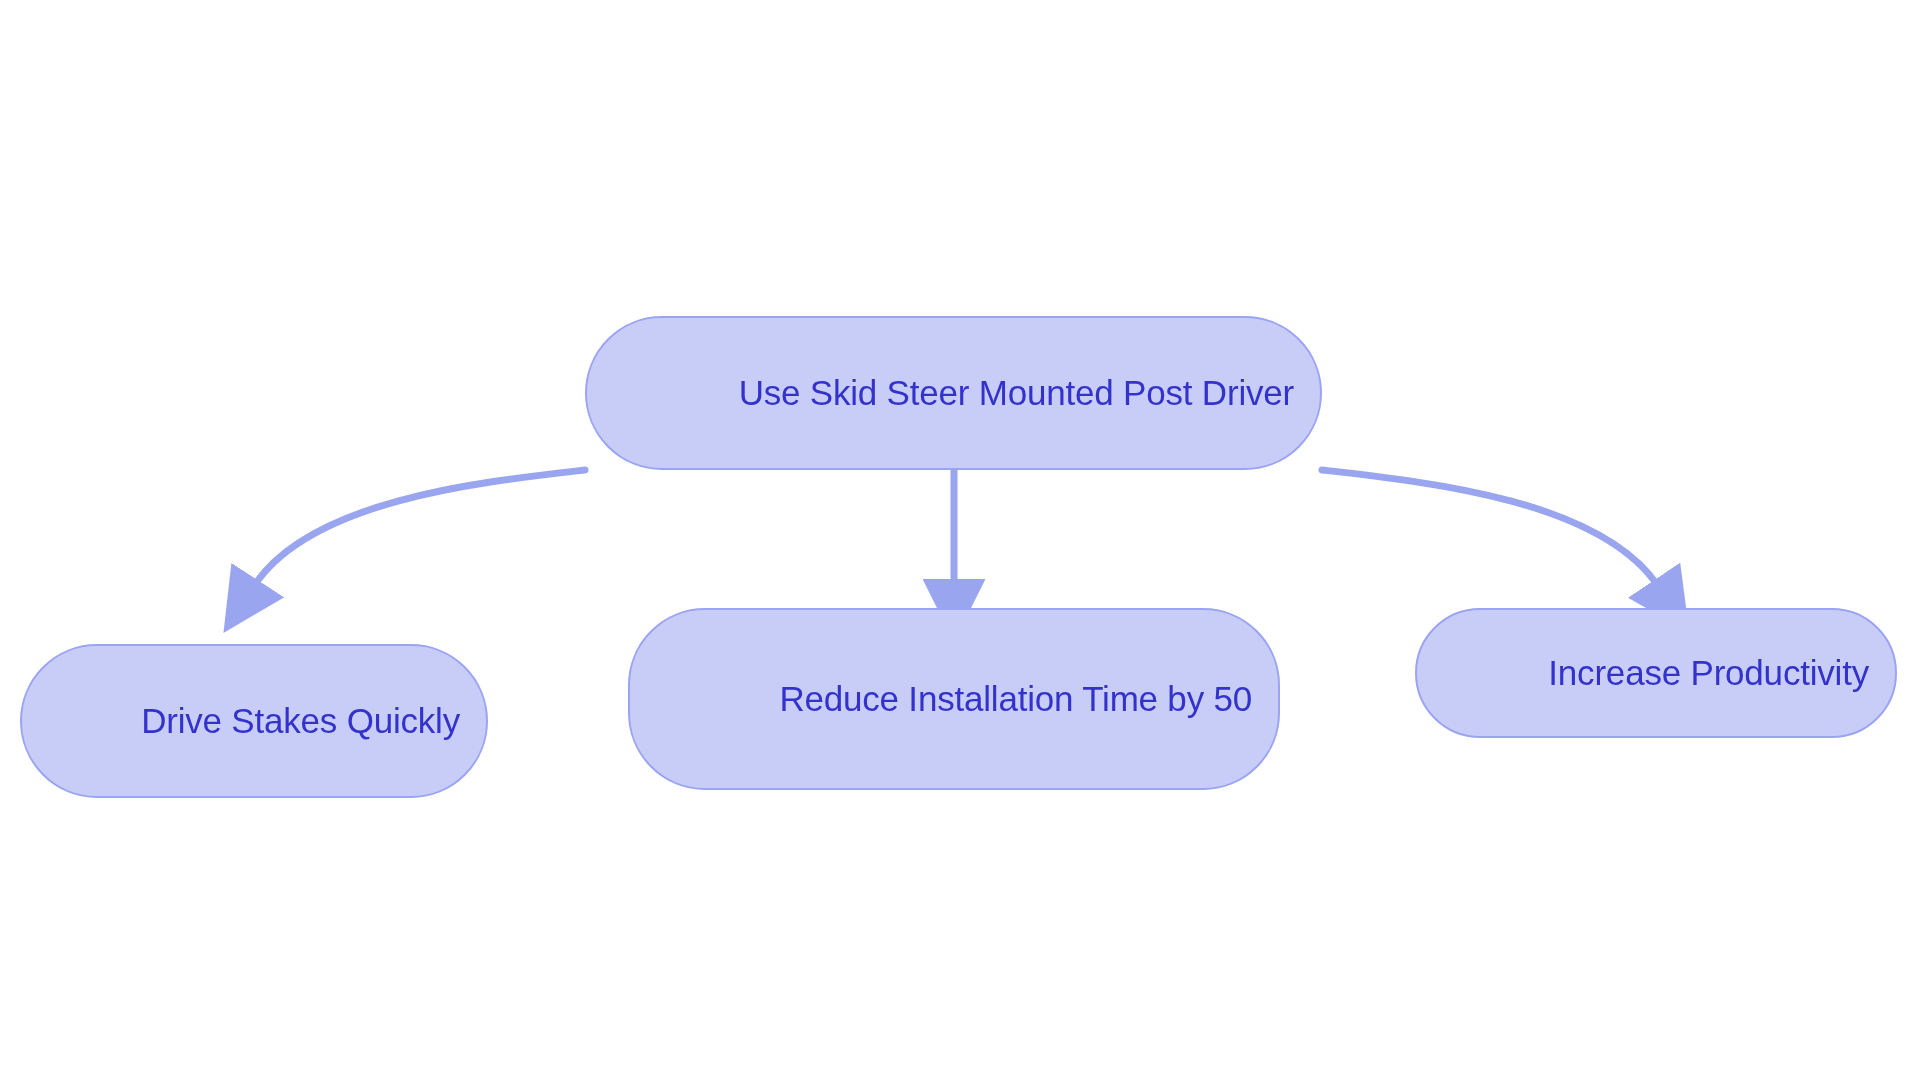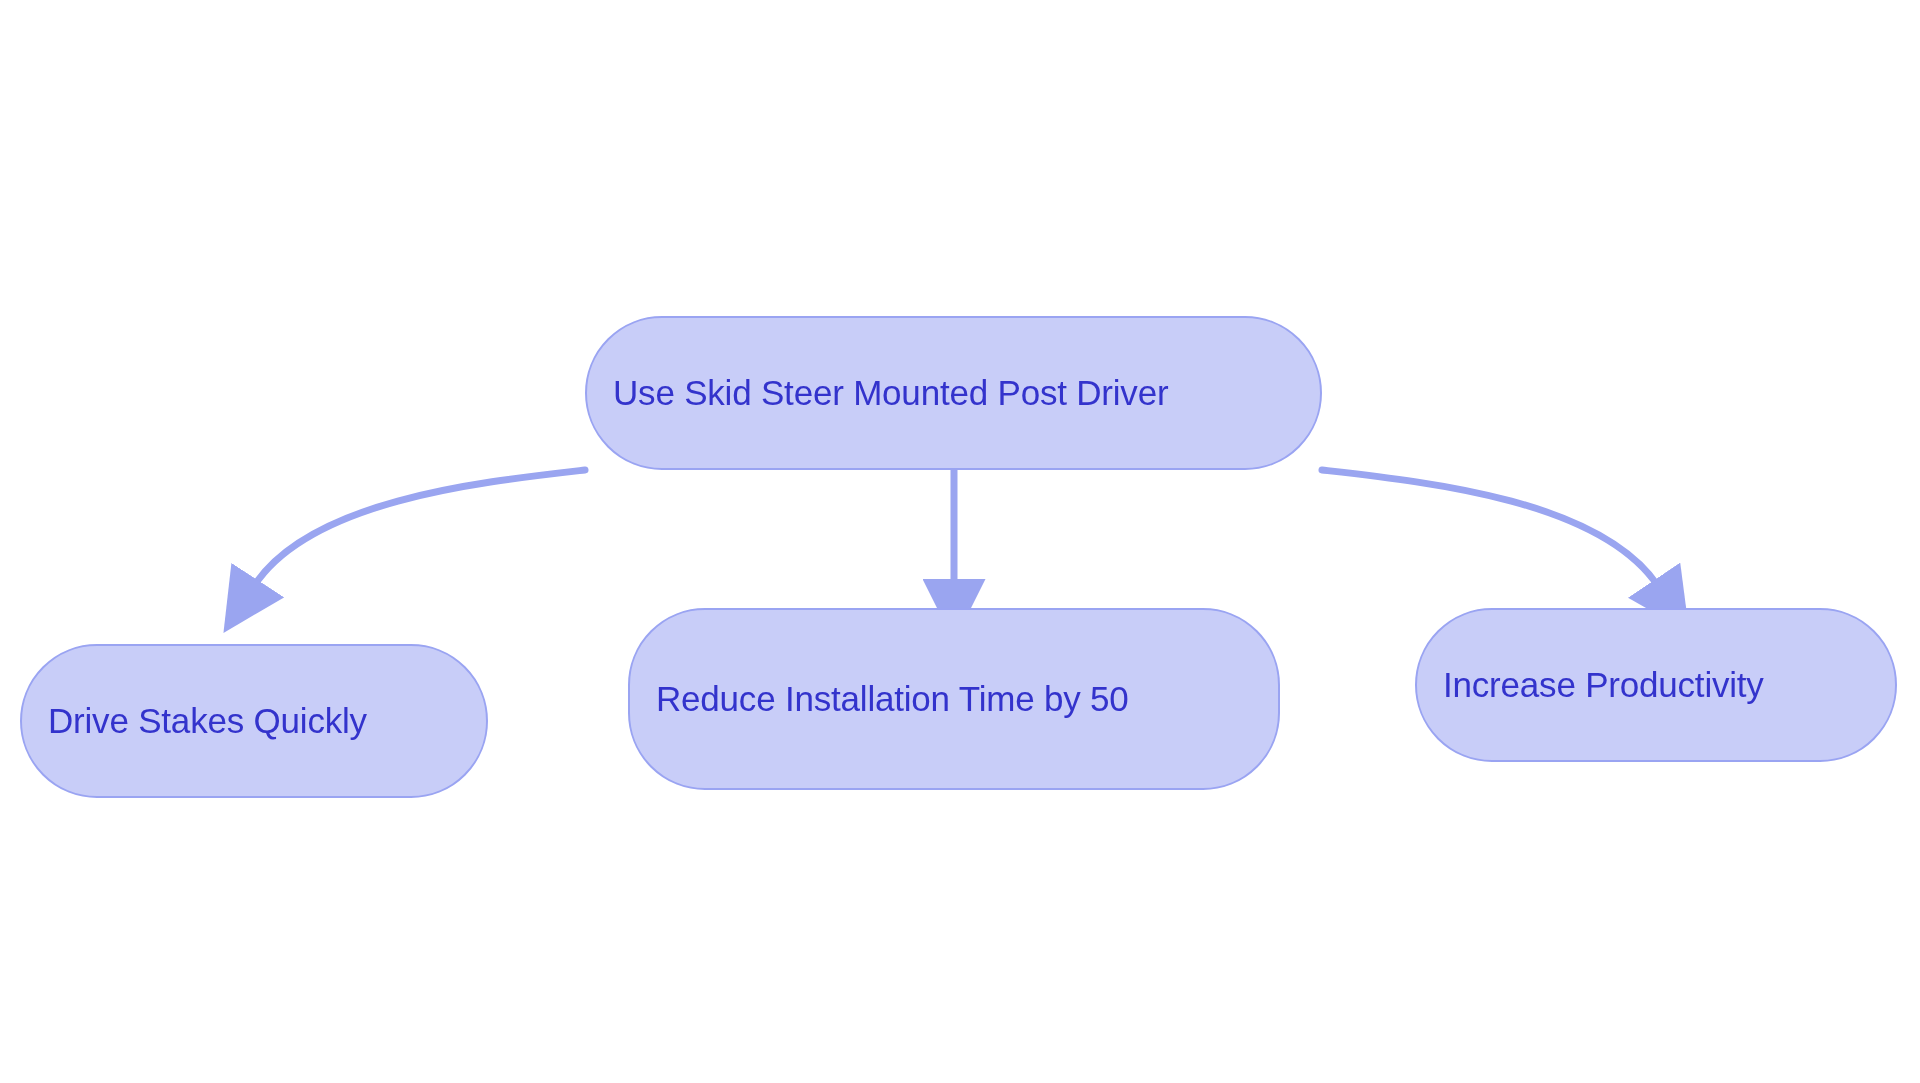--- a/index.html
+++ b/index.html
@@ -26,41 +26,41 @@
     top: 0;
     width: 1920px;
     height: 1083px;
     pointer-events: none;
   }
   .node {
     position: absolute;
     box-sizing: border-box;
     display: flex;
     align-items: center;
-    justify-content: flex-start;
+    justify-content: flex-end;
     background: #c8cdf8;
     border: 2px solid #9aa4f2;
     border-radius: 77px;
     text-align: center;
     padding: 0 26px;
   }
   .node-label {
     color: #3333cc;
     font-family: "Liberation Sans", sans-serif;
     font-size: 35px;
     font-weight: 400;
     line-height: 1.15;
     letter-spacing: -0.2px;
     white-space: nowrap;
   }
   
   #node-root      { left: 585px;  top: 316px; width: 737px; height: 154px; }
   #node-child-0   { left: 20px;   top: 608px; width: 468px; height: 154px; margin-top: 36px; }
   #node-child-1   { left: 628px;  top: 608px; width: 652px; height: 182px; }
-  #node-child-2   { left: 1415px; top: 608px; width: 482px; height: 154px; }
+  #node-child-2   { left: 1415px; top: 608px; width: 482px; height: 130px; }
 </style>
 </head>
 <body>
 
 <div id="diagram-root">
 
   <svg id="edge-layer" width="1920" height="1083" viewBox="0 0 1920 1083" xmlns="http://www.w3.org/2000/svg">
     <defs>
       <marker id="arrowhead" markerWidth="10" markerHeight="9" refX="1.0" refY="4.5" orient="auto" markerUnits="strokeWidth">
         <path d="M 0 0 L 9 4.5 L 0 9 z" fill="#9aa5f0"></path>

